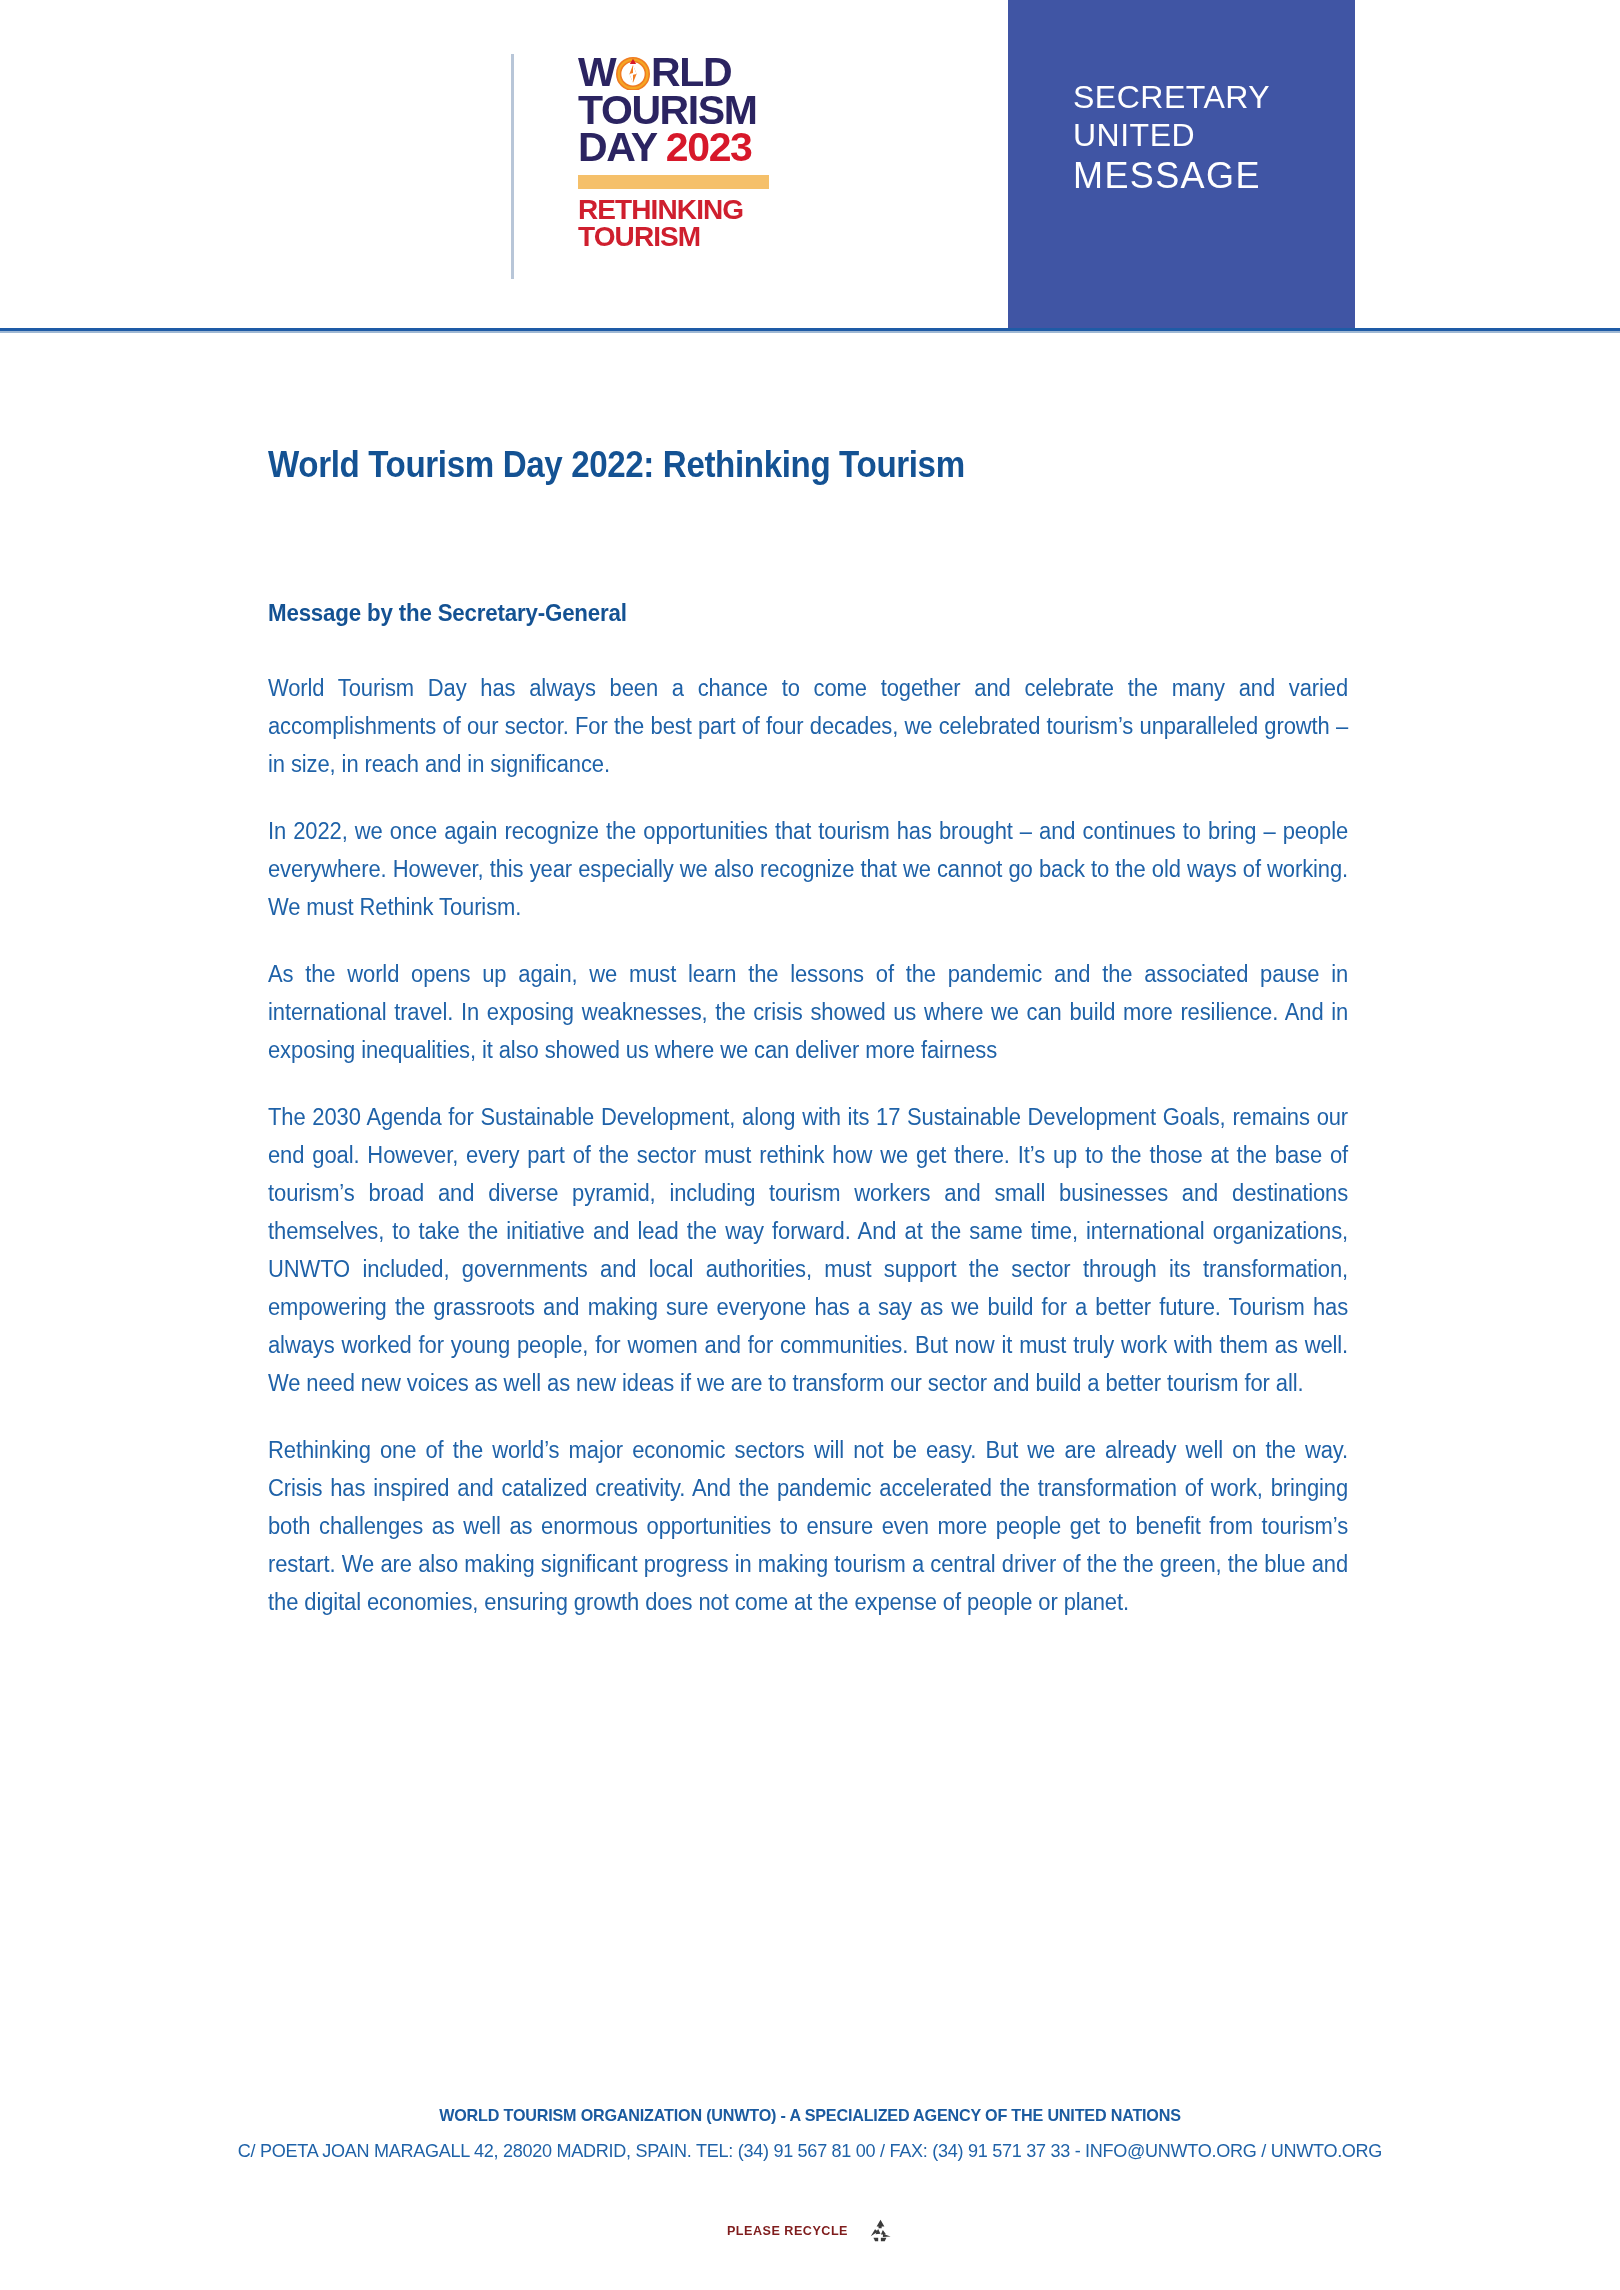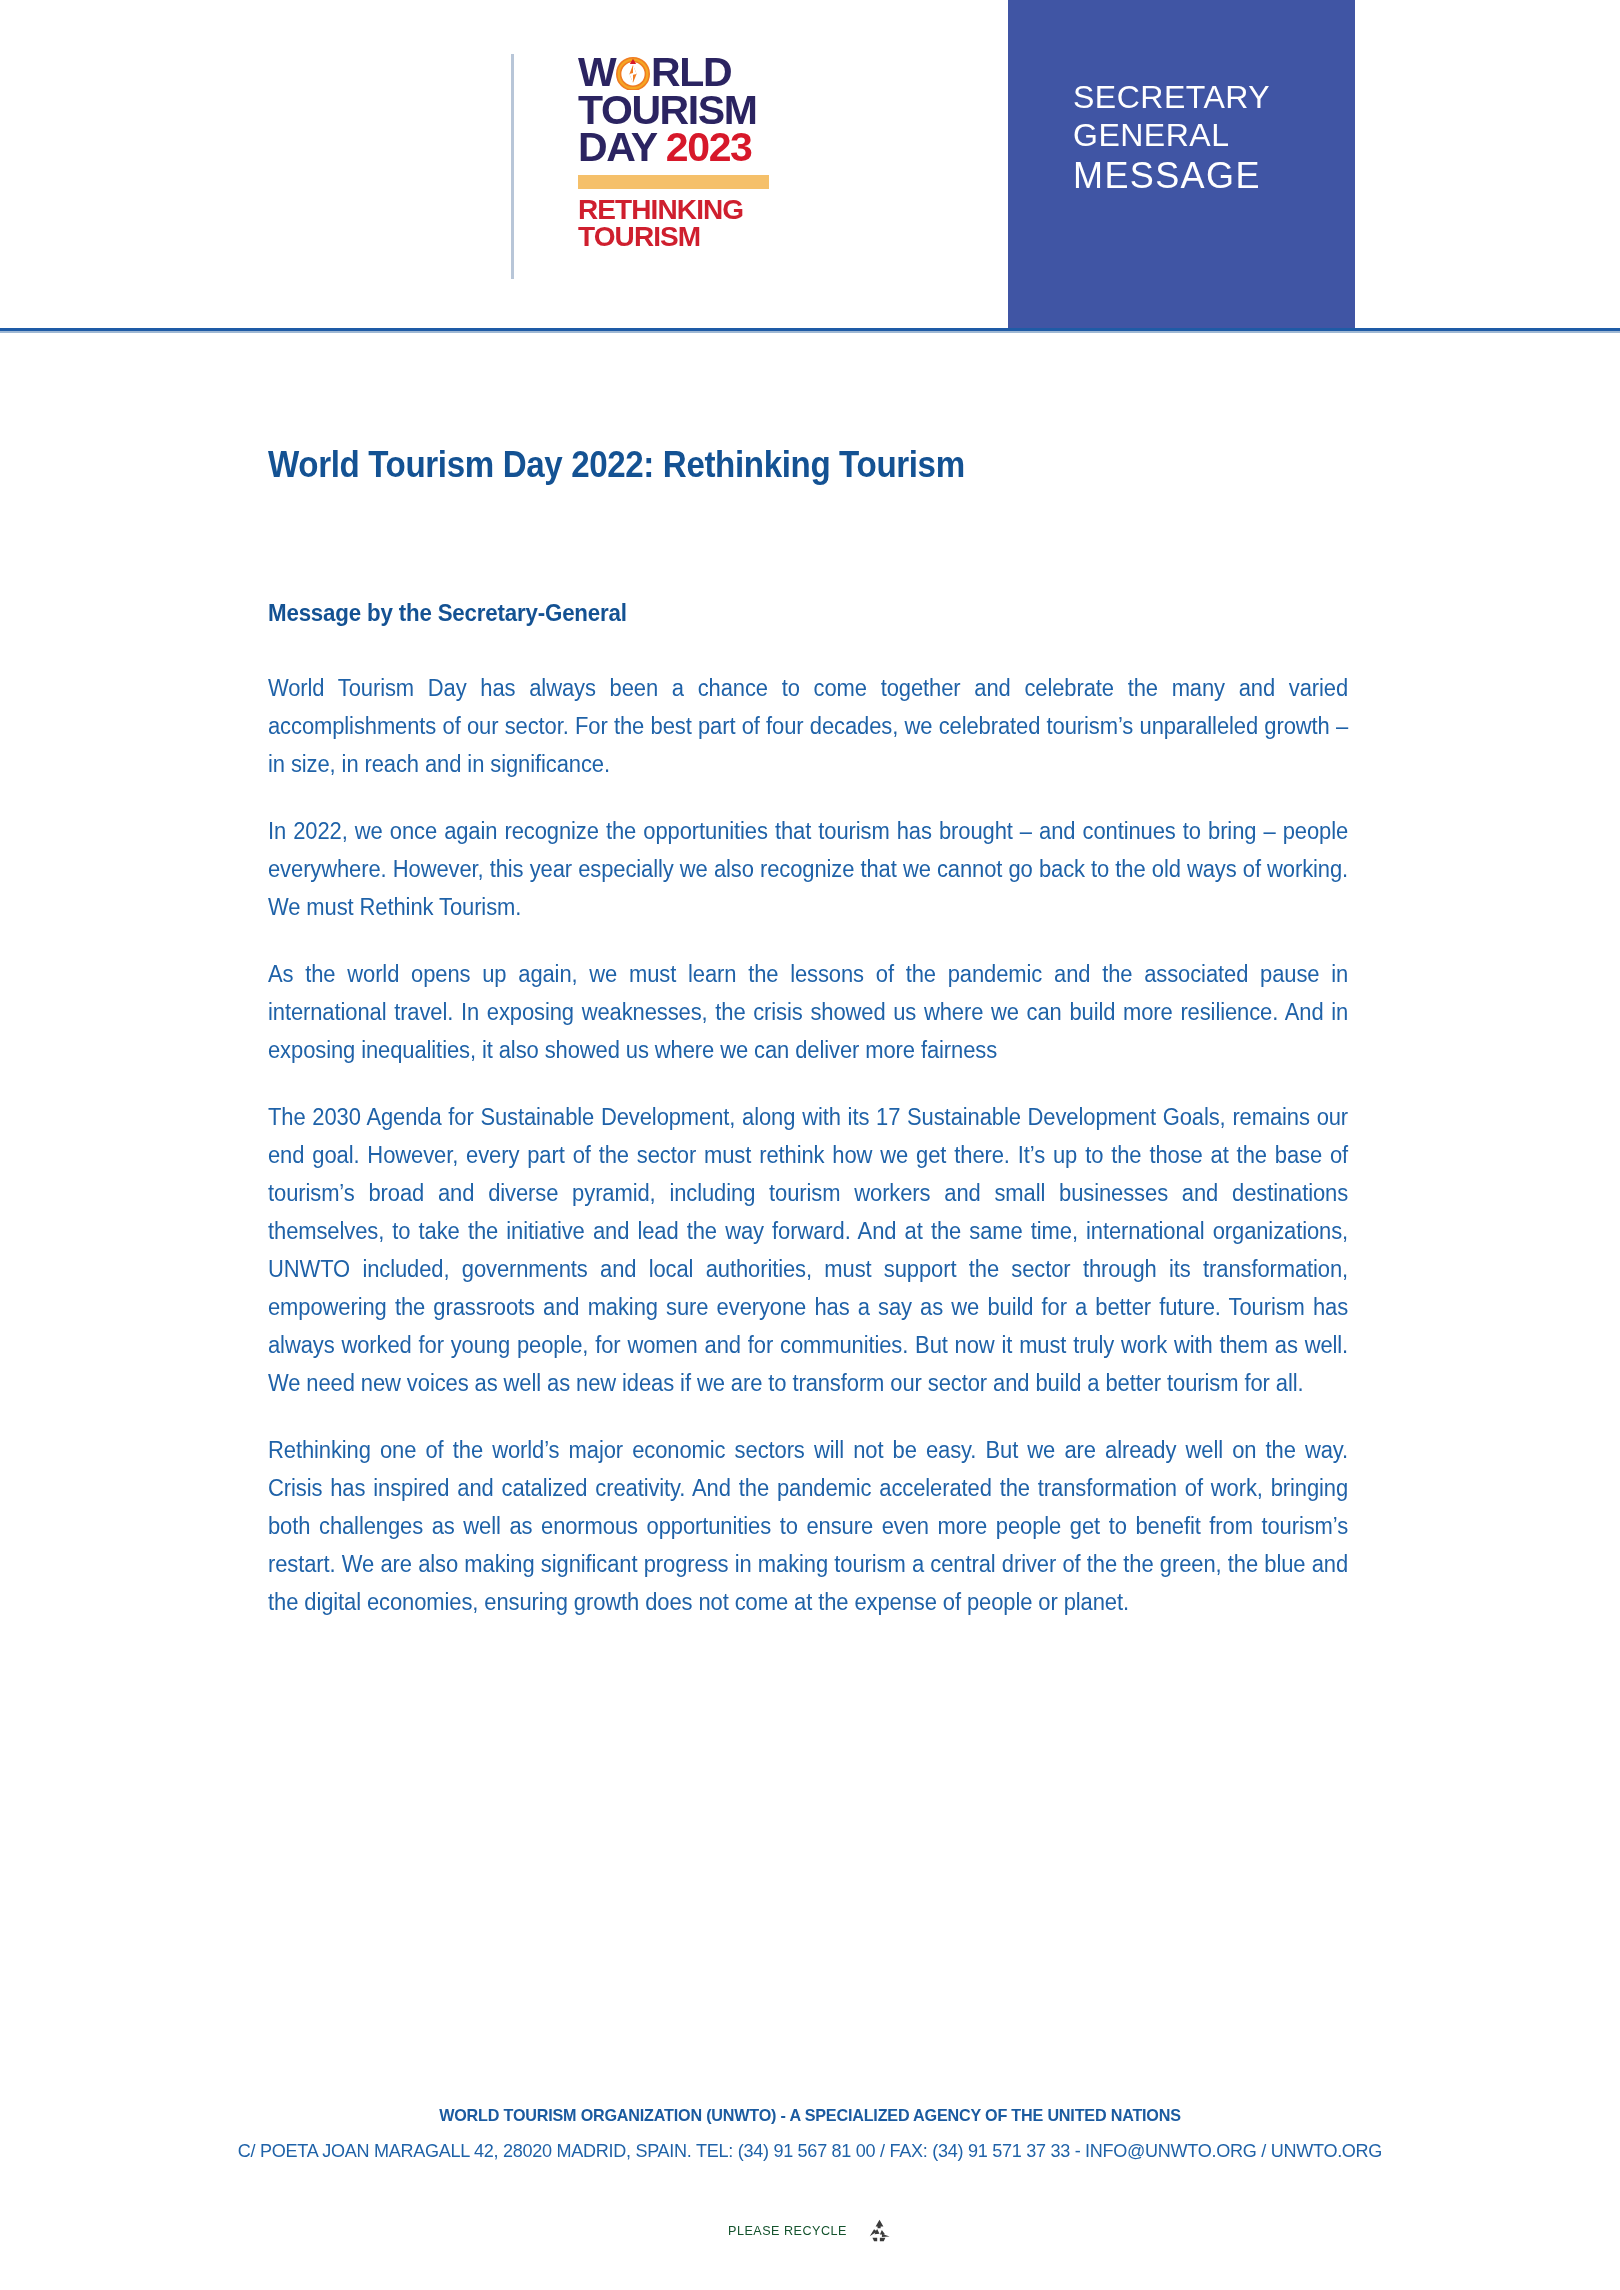--- a/index.html
+++ b/index.html
@@ -233,23 +233,23 @@
     left: 0;
     top: 2219px;
     width: 1620px;
     display: flex;
     align-items: center;
     justify-content: center;
     gap: 20px;
   }
   .recycle-text {
     font-family: "Liberation Sans", sans-serif;
-    font-weight: normal;
+    font-weight: bold;
     font-size: 12.6px;
-    color: #14532d;
+    color: #7f1d1d;
     letter-spacing: 0.5px;
   }
   .recycle-icon { width: 25px; height: 23.4px; display: block; }
 </style>
 </head>
 <body>
 
 <div class="header">
 
 
@@ -267,21 +267,21 @@
     <div class="wtd-line">TOURISM</div>
     <div class="wtd-line"><span>DAY </span><span class="red">2023</span></div>
     <div class="wtd-bar"></div>
     <div class="wtd-rethink">RETHINKING</div>
     <div class="wtd-rethink">TOURISM</div>
   </div>
 
   <div class="sg-block">
     <div class="sg-inner">
       <div class="sg-title">SECRETARY</div>
-      <div class="sg-title">GENERAL</div>
+      <div class="sg-title">UNITED</div>
       <div class="sg-message">MESSAGE</div>
     </div>
   </div>
 
   <div class="header-rule"></div>
   <div class="header-rule-inner"></div>
 </div>
 
 <div class="content">
   <div class="doc-title">World Tourism Day 2022: Rethinking Tourism</div>

